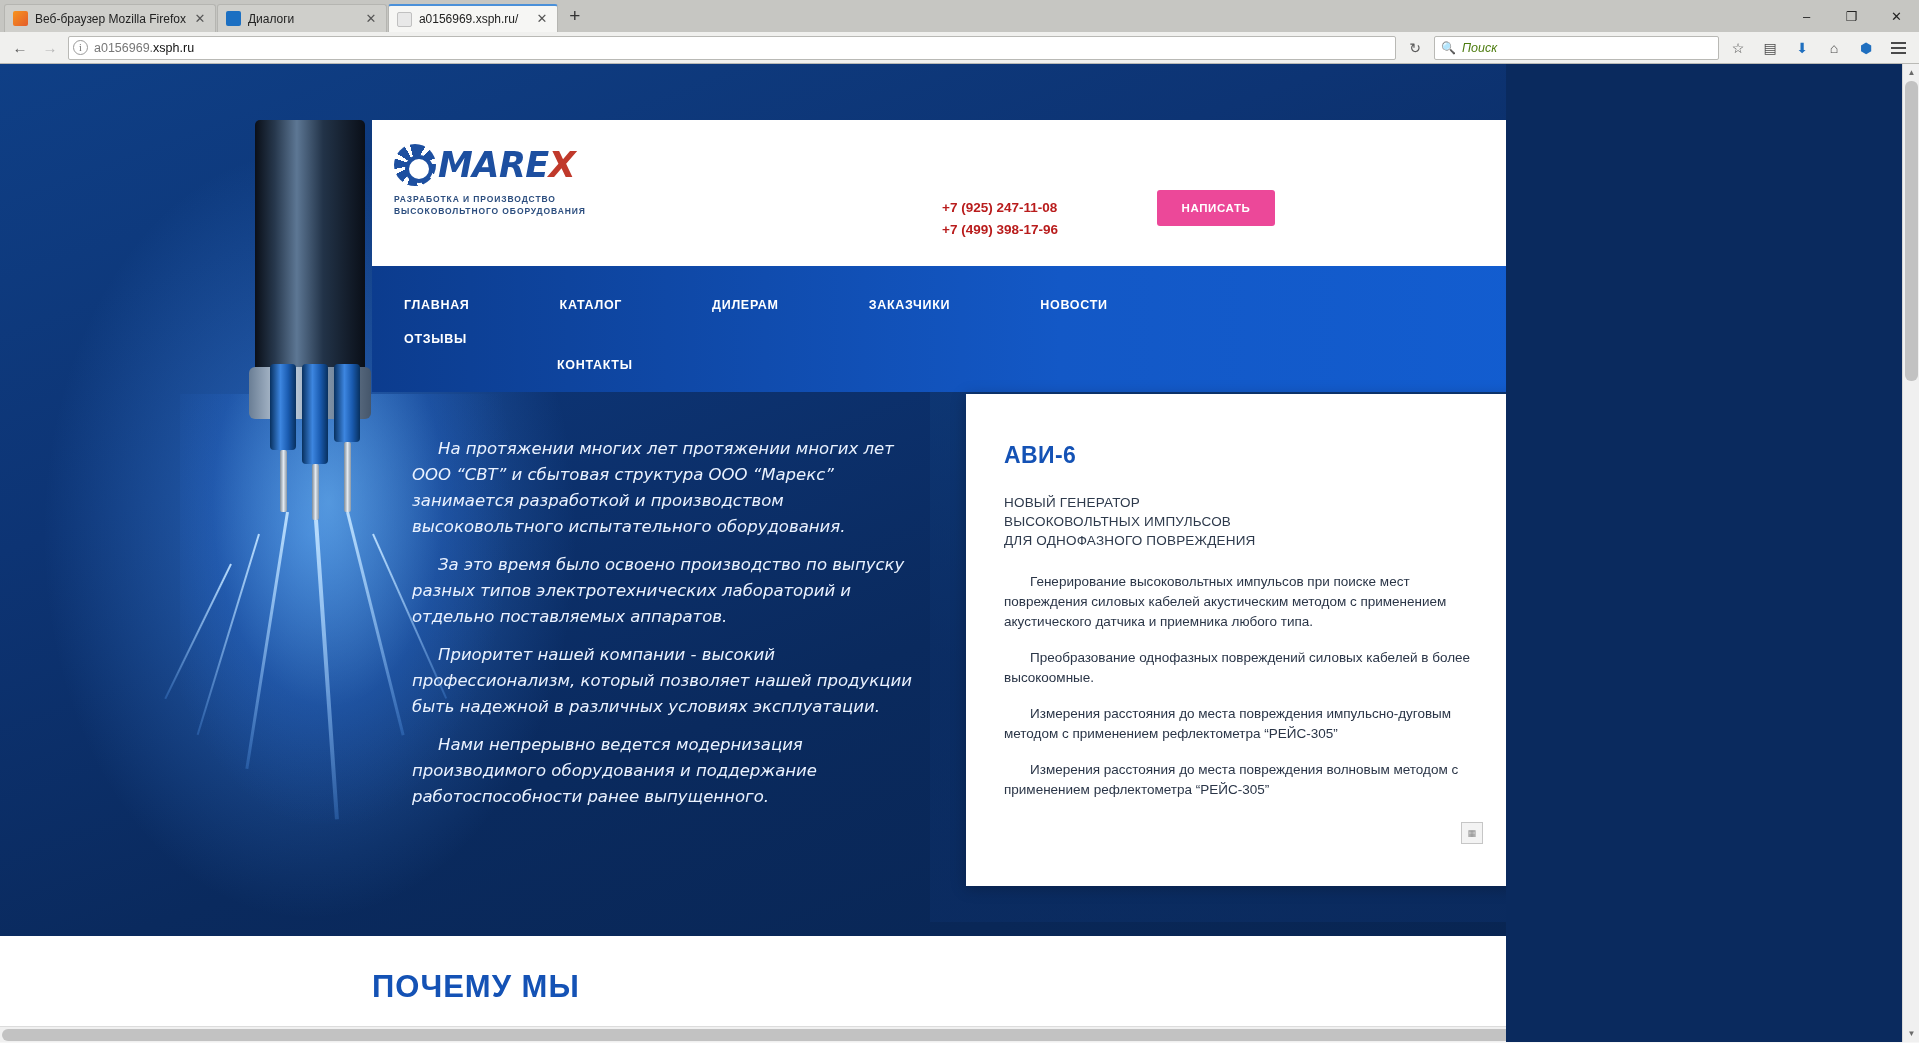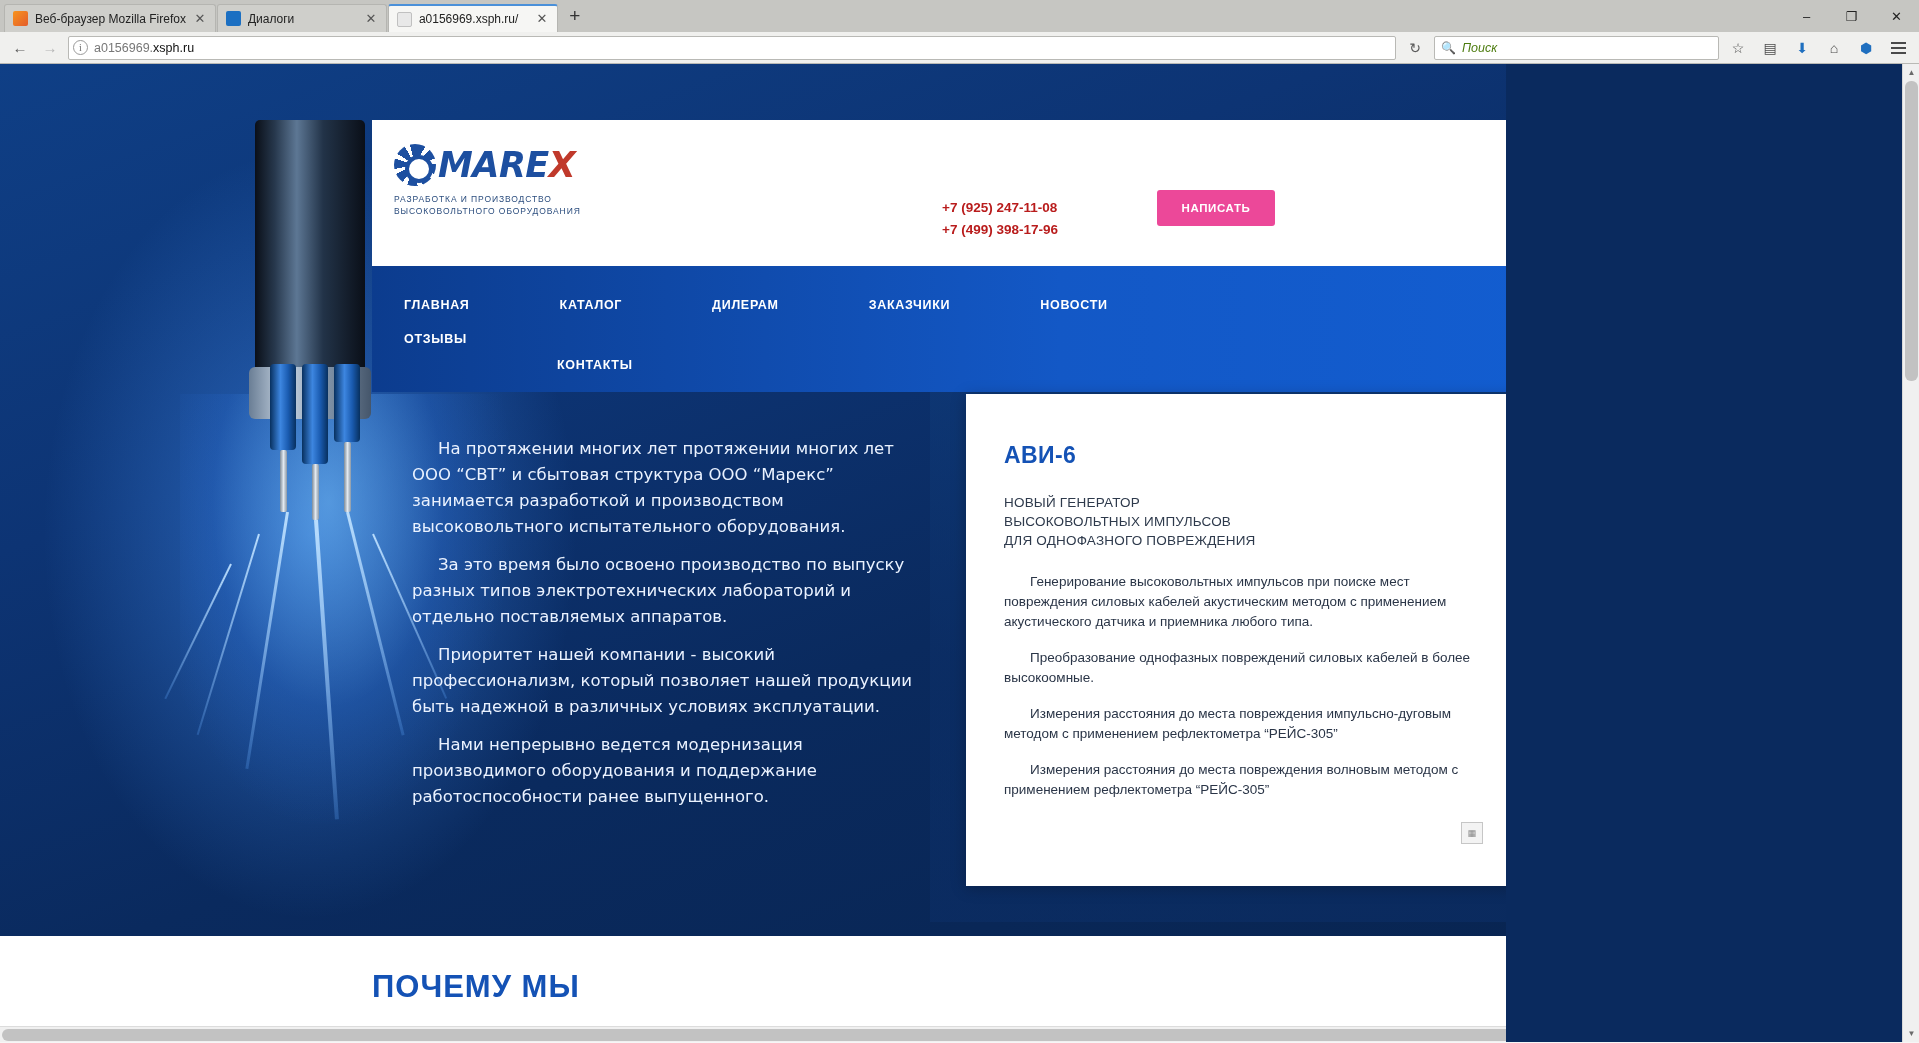--- a/index.html
+++ b/index.html
@@ -266,21 +266,21 @@
     font-size: 35px; letter-spacing: -0.5px;
     color: #1d4fa0;
   }
   .wordmark .x { color: #c0392b; }
   .logo-sub {
     margin-top: 7px;
     font-size: 8.5px;
     letter-spacing: 0.9px;
     line-height: 12px;
     color: #2b4d7e;
-    font-weight: normal;
+    font-weight: bold;
   }
   .phones {
     position: absolute;
     left: 570px; top: 77px;
     text-align: left;
   }
   .phones div {
     font-size: 13.5px;
     font-weight: bold;
     color: #b91c1c;
@@ -327,20 +327,21 @@
     text-align: right;
   }
   .nav a.wrap-row { margin-top: 26px; }
 
   
   .intro {
     position: absolute;
     left: 412px; top: 372px;
     width: 500px;
     color: #eaf2ff;
+    font-style: italic;
     font-size: 16.5px;
     line-height: 26px;
     font-family: "DejaVu Sans", sans-serif;
   }
   .intro p { text-indent: 26px; margin-bottom: 12px; }
 
   
   .card {
     position: absolute;
     left: 966px; top: 330px;

